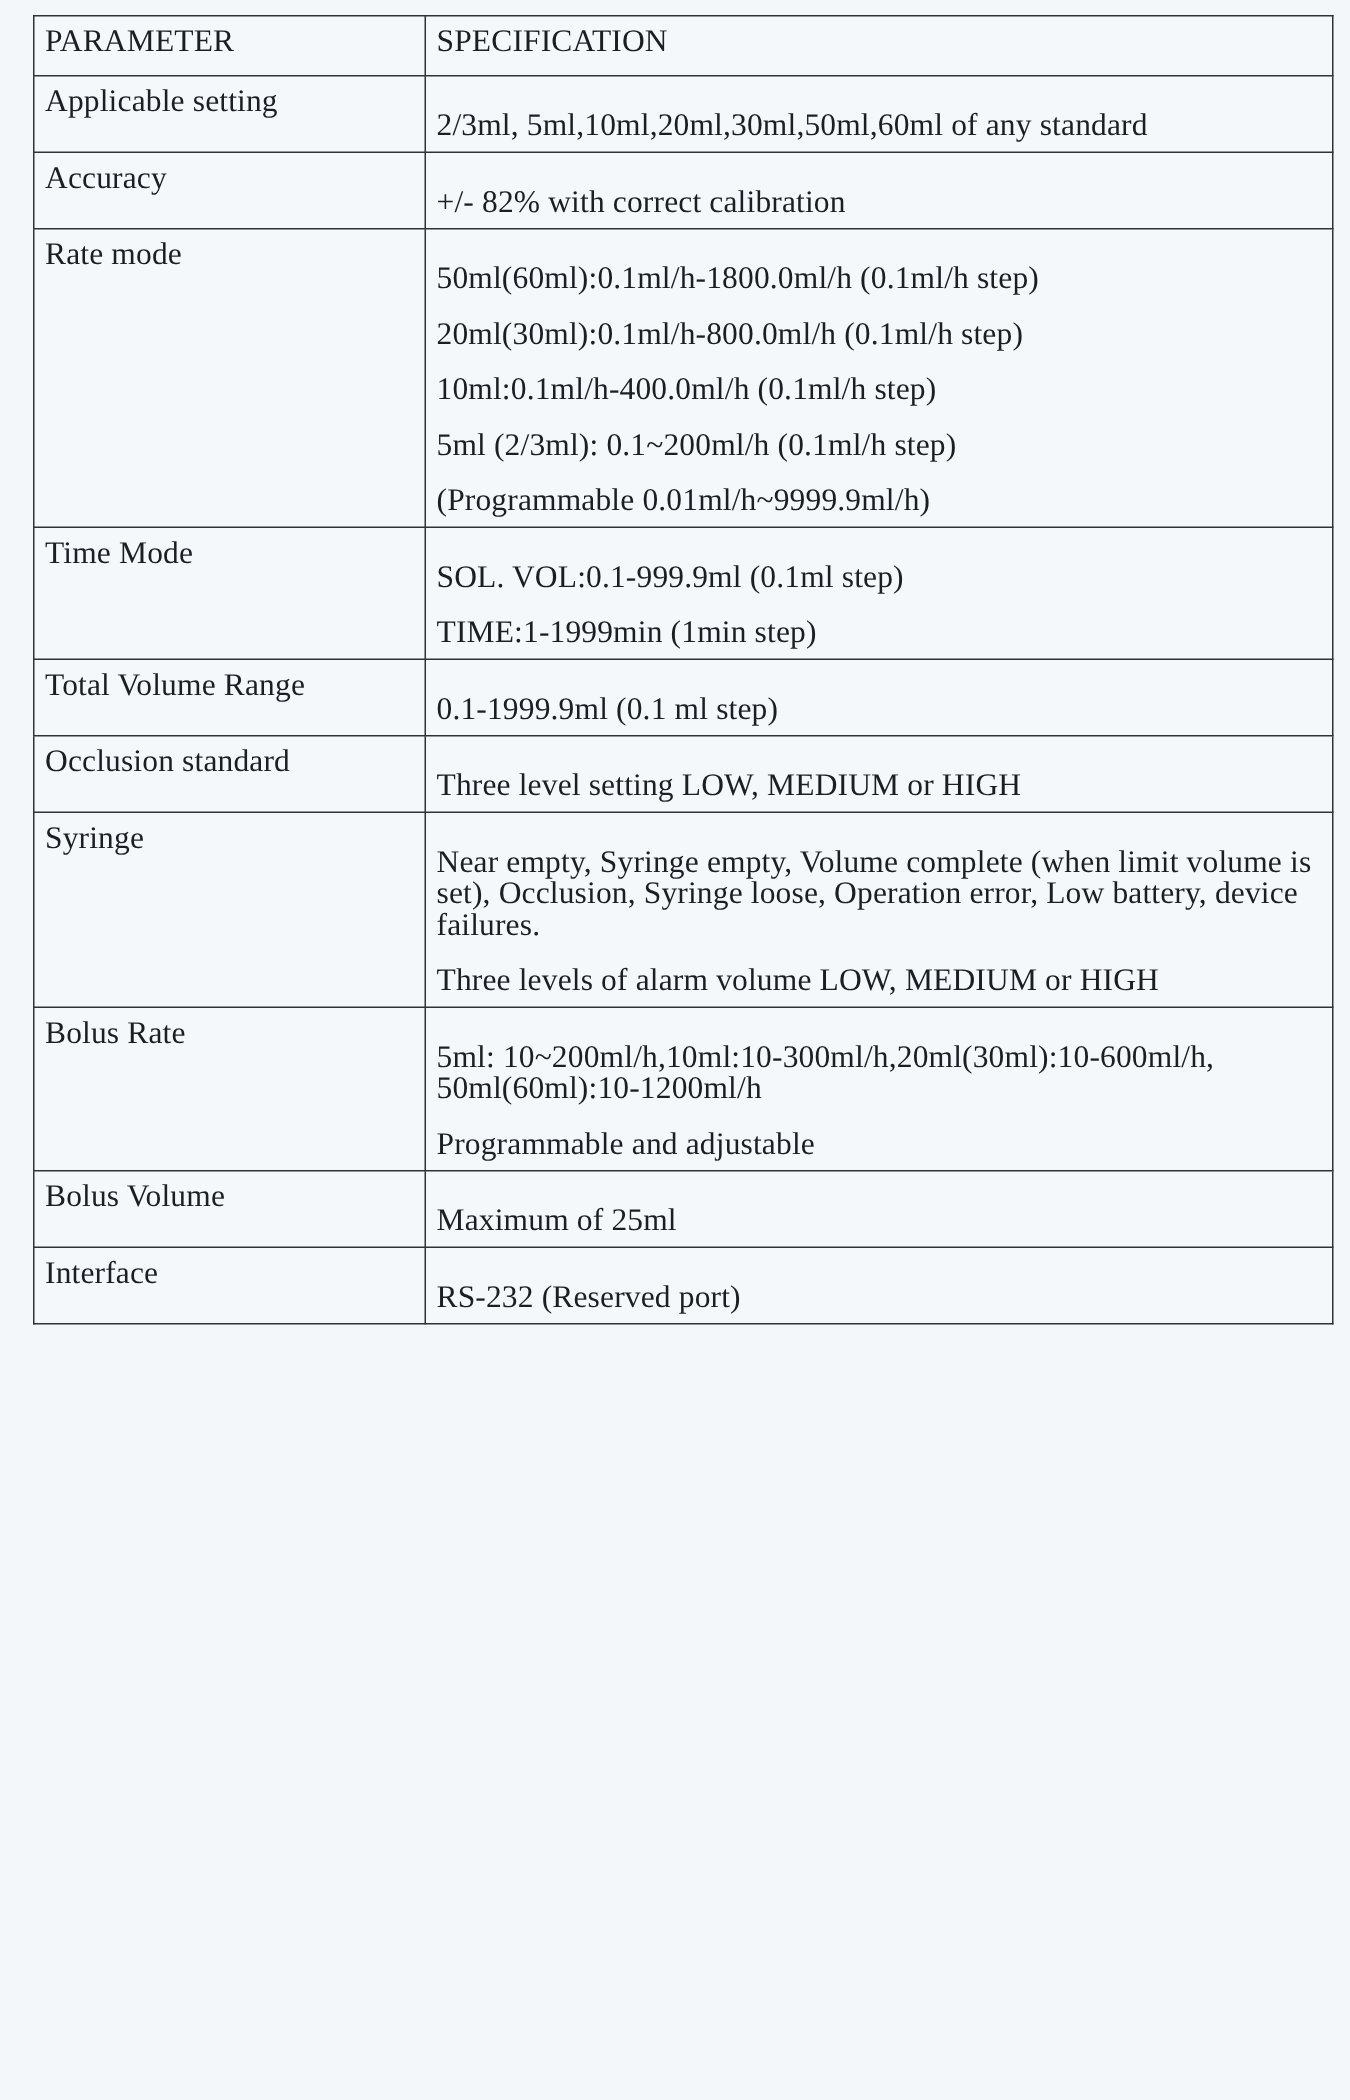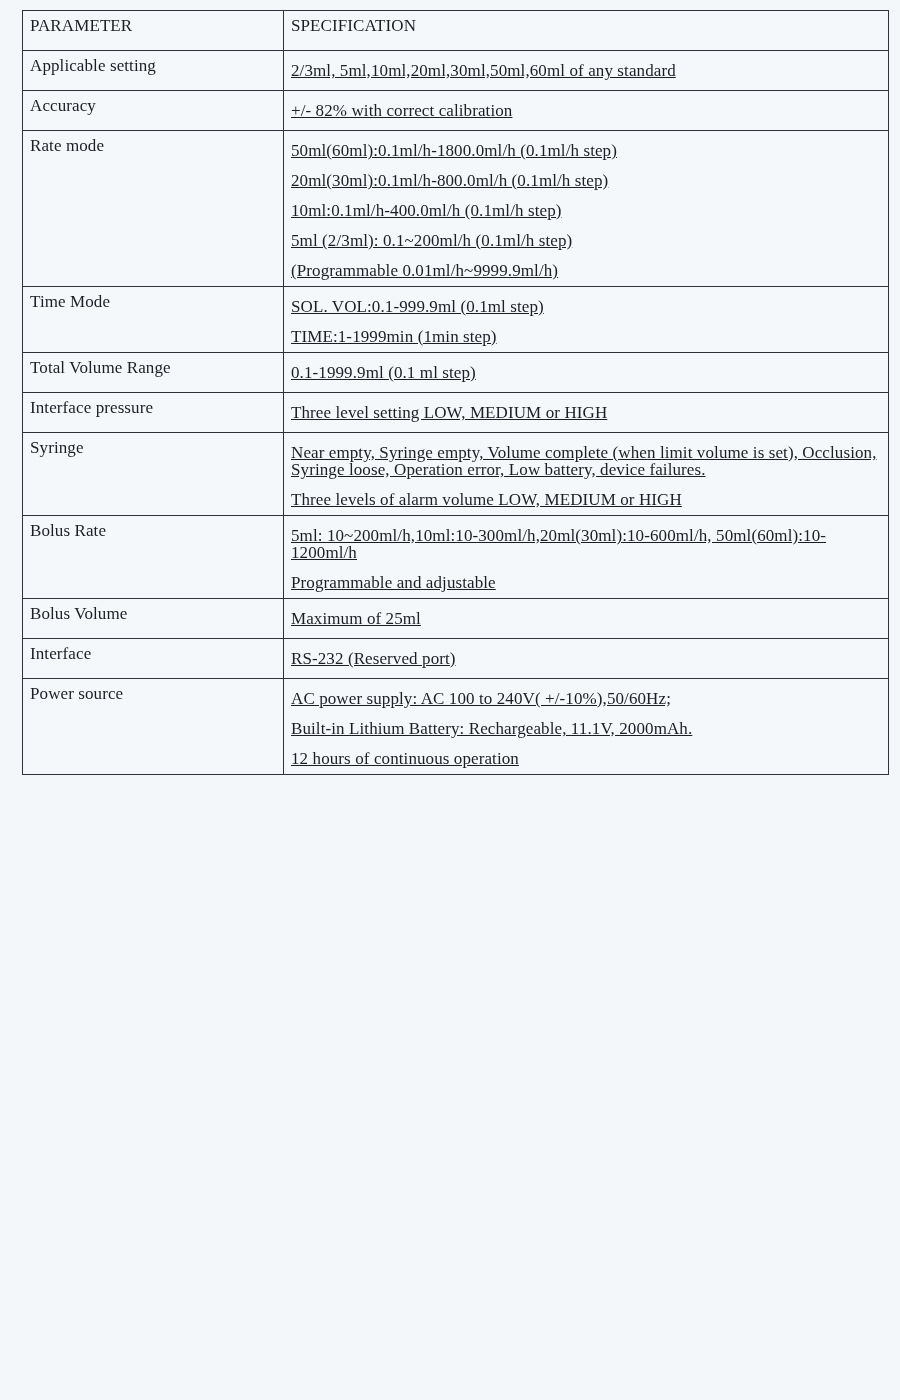--- a/index.html
+++ b/index.html
@@ -30,37 +30,36 @@
     table-layout: fixed;
     background: #f5f8fb;
   }
   table.spec col.c-param { width: 261px; }
   table.spec col.c-spec  { width: 605px; }
 
   table.spec td {
     border: 1.6px solid #2d3339;
     vertical-align: top;
     padding: 6px 7px 7px 7px;
-    font-size: 17px;
+    font-size: 21px;
     line-height: 1.0;
     background: #f5f8fb;
     letter-spacing: 0.1px;
   }
   td.param {
     padding-left: 6px;
   }
   td.spec {
     padding-left: 8px;
   }
   .line {
     display: block;
     padding: 0;
-    margin: 5px 0 13px 0;
+    margin: 16px 0 13px 0;
     white-space: normal;
-    text-decoration: underline;
   }
   .line:last-child { margin-bottom: 0; }
 
   
   tr.r-header td { height: 26px; }
   tr.r-one td    { height: 26px; }
   tr.r-tall td   { }
 </style>
 </head>
 <body>
@@ -105,21 +104,21 @@
             <span class="line">TIME:1-1999min (1min step)</span>
           </td>
         </tr>
         <tr class="r-one">
           <td class="param">Total Volume Range</td>
           <td class="spec">
             <span class="line">0.1-1999.9ml (0.1 ml step)</span>
           </td>
         </tr>
         <tr class="r-one">
-          <td class="param">Interface pressure</td>
+          <td class="param">Occlusion standard</td>
           <td class="spec">
             <span class="line">Three level setting LOW, MEDIUM or HIGH</span>
           </td>
         </tr>
         <tr class="r-tall">
           <td class="param">Syringe</td>
           <td class="spec">
             <span class="line">Near empty, Syringe empty, Volume complete (when limit volume is set), Occlusion, Syringe loose, Operation error, Low battery, device failures.</span>
             <span class="line">Three levels of alarm volume LOW, MEDIUM or HIGH</span>
           </td>
@@ -136,23 +135,15 @@
           <td class="spec">
             <span class="line">Maximum of 25ml</span>
           </td>
         </tr>
         <tr class="r-one">
           <td class="param">Interface</td>
           <td class="spec">
             <span class="line">RS-232  (Reserved port)</span>
           </td>
         </tr>
-        <tr class="r-tall">
-          <td class="param">Power source</td>
-          <td class="spec">
-            <span class="line">AC power supply: AC 100 to 240V( +/-10%),50/60Hz;</span>
-            <span class="line">Built-in Lithium Battery: Rechargeable, 11.1V, 2000mAh.</span>
-            <span class="line">12 hours of continuous operation</span>
-          </td>
-        </tr>
       </tbody>
   </table>
 </div>
 
 </body></html>

